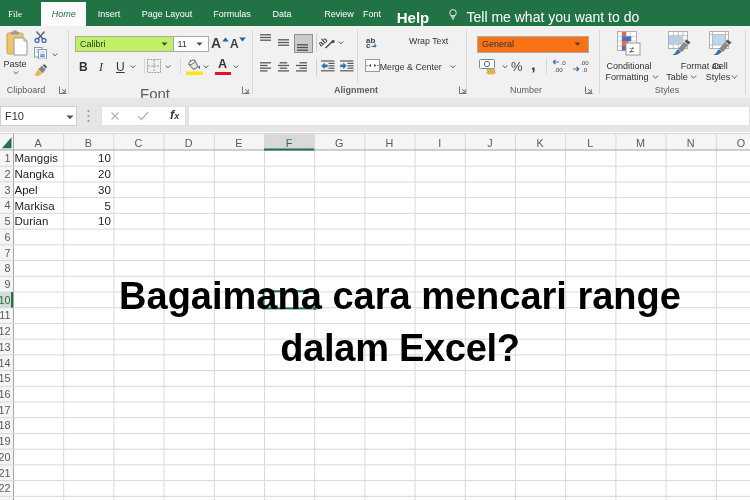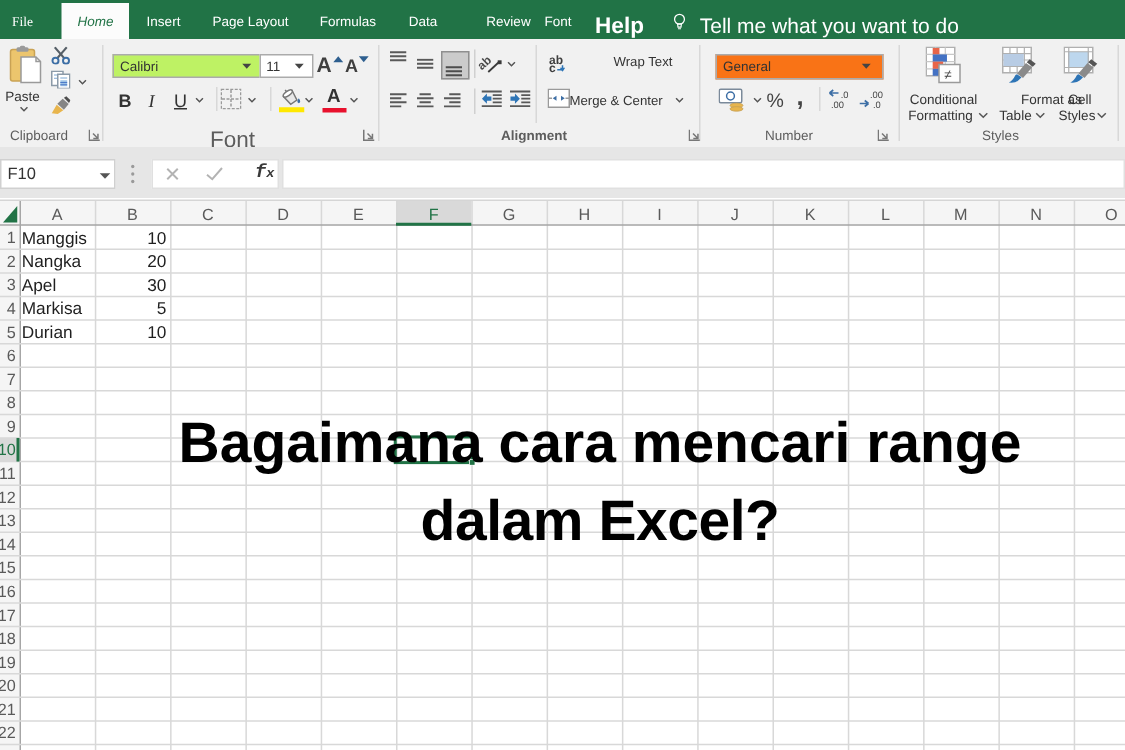--- a/index.html
+++ b/index.html
@@ -306,21 +306,21 @@
       <circle cx="1.5" cy="7" r="1.1" fill="#9a9a9a"></circle>
       <circle cx="1.5" cy="12" r="1.1" fill="#9a9a9a"></circle>
 </svg>
 <div class="abs" style="left:101px;top:106px;width:85px;height:20px;background:#fff;border:1px solid #e0e0e0;box-sizing:border-box;"></div>
 <svg class="abs" style="left:110px;top:111px;" width="10" height="10" viewBox="0 0 10 10">
 <path d="M1.5 1.5 L8.5 8.5 M8.5 1.5 L1.5 8.5" stroke="#b3b3b3" stroke-width="1.3"></path>
 </svg>
 <svg class="abs" style="left:137px;top:111px;" width="12" height="10" viewBox="0 0 12 10">
 <path d="M1 5.5 L4.5 8.5 L11 1" fill="none" stroke="#b3b3b3" stroke-width="1.3"></path>
 </svg>
-<div class="abs" style="left:170px;top:108px;font-size:12.5px;font-style:italic;font-weight:bold;font-family:Liberation Mono, monospace;color:#3a3a3a;">f<span style="font-size:9px;">x</span></div>
+<div class="abs" style="left:170px;top:108px;font-size:12.5px;font-style:italic;font-weight:bold;font-family:Liberation Sans, sans-serif;color:#3a3a3a;">f<span style="font-size:9px;">x</span></div>
 <div class="abs" style="left:188px;top:106px;width:562px;height:20px;background:#fff;border:1px solid #e0e0e0;box-sizing:border-box;"></div>
 <svg class="abs" style="left:0;top:131.5px;" width="750" height="368.5" viewBox="0 131.5 750 368.5">
       <rect x="0" y="131.5" width="750" height="368.5" fill="#fff"></rect>
       <rect x="0" y="131.5" width="750" height="1.5" fill="#fff"></rect>
       <rect x="0" y="133.0" width="750" height="17.0" fill="#f5f5f5"></rect>
       <rect x="0" y="150.0" width="13.0" height="350.0" fill="#f5f5f5"></rect>
       <rect x="264.0" y="133.0" width="50.2" height="17.0" fill="#d9d9d9"></rect>
       <rect x="0" y="291.48" width="13.0" height="15.72" fill="#d9d9d9"></rect>
       <line x1="13.5" y1="133.0" x2="13.5" y2="500.0" stroke="#a6a6a6" stroke-width="1"></line>
       <line x1="63.7" y1="133.0" x2="63.7" y2="500.0" stroke="#d8d8d8" stroke-width="1"></line>

